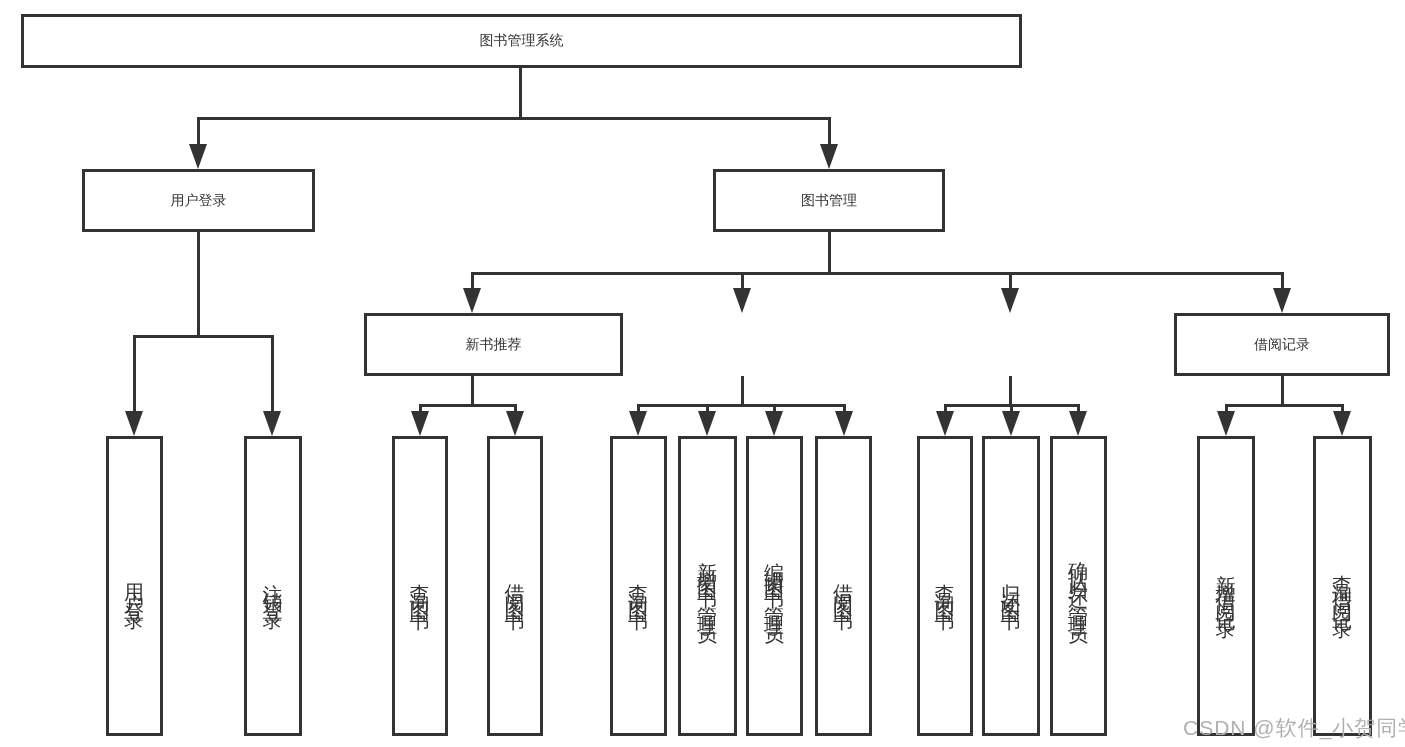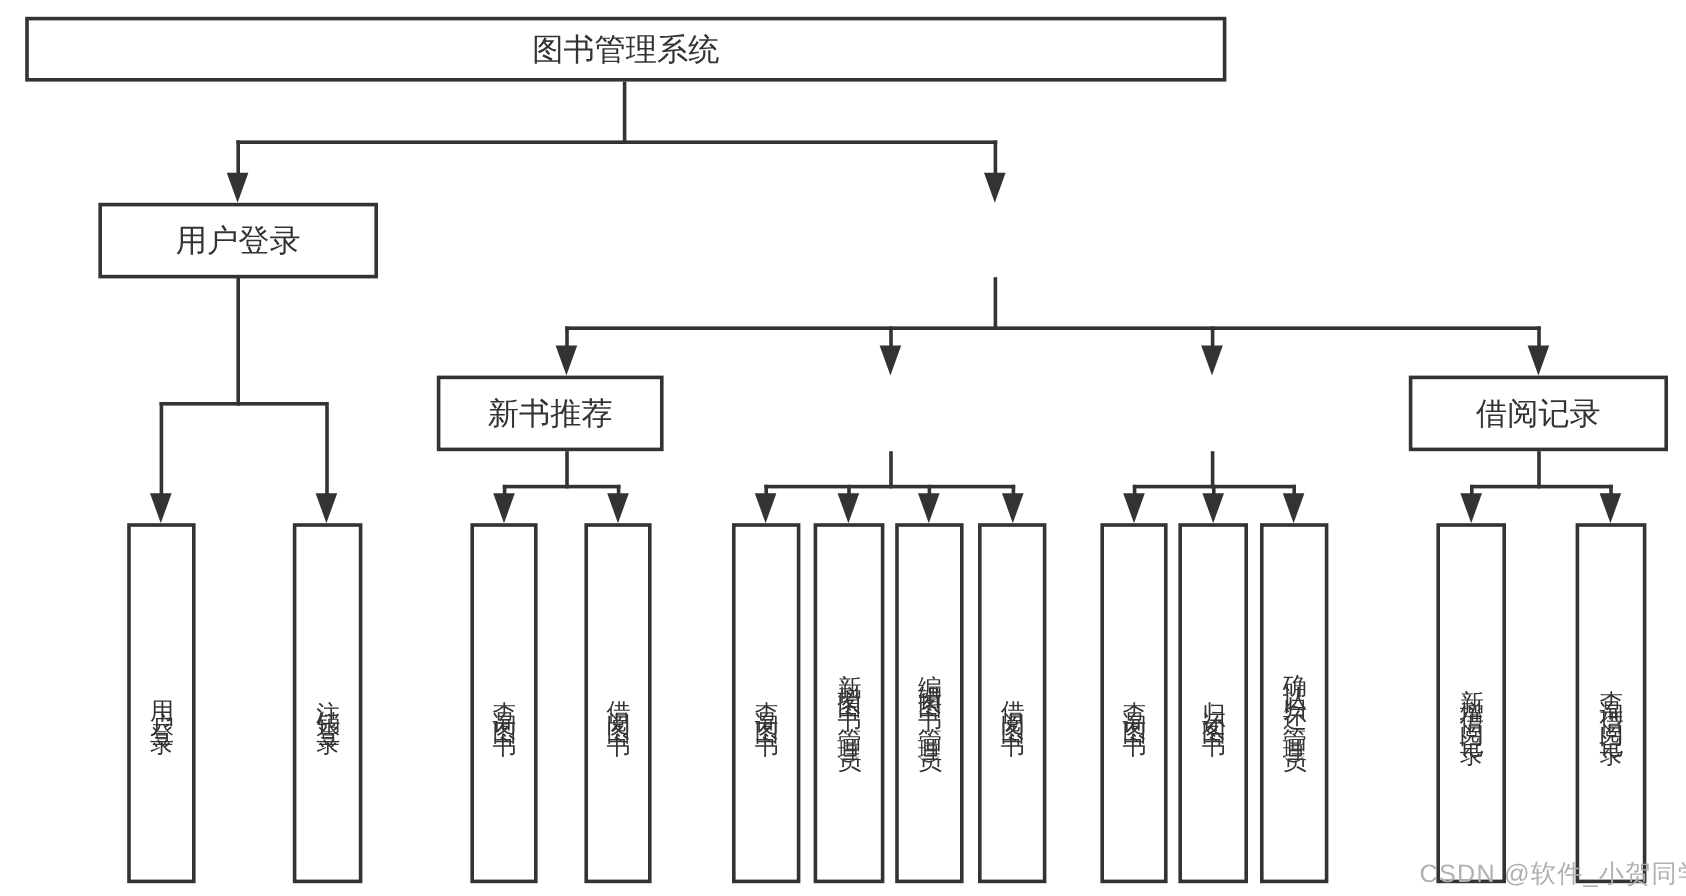--- a/index.html
+++ b/index.html
@@ -13,21 +13,21 @@
     background:#ffffff;
     font-family:"Liberation Sans","DejaVu Sans",sans-serif;
     overflow:hidden;
   }
   .box{
     position:absolute;
     box-sizing:border-box;
     border:3px solid var(--line);
     background:#ffffff;
     display:flex;align-items:center;justify-content:center;
-    font-size:26px;color:var(--text);
+    font-size:14px;color:var(--text);
     line-height:1.25;
     white-space:nowrap;
   }
   .vbox{
     writing-mode:vertical-rl;
     text-orientation:mixed;
     font-size:20px;
     letter-spacing:9px;
     line-height:1;
     white-space:normal;
@@ -57,40 +57,41 @@
   <div class="box" style="left:21px;top:14px;width:1001px;height:54px;">图书管理系统</div>
 
   <div class="vline" style="left:519px;top:68px;width:3px;height:50px;"></div>
   <div class="hline" style="left:197px;top:117px;width:634px;height:3px;"></div>
   <div class="vline" style="left:197px;top:117px;width:3px;height:28px;"></div>
   <div class="vline" style="left:828px;top:117px;width:3px;height:28px;"></div>
   <div class="arrow" style="left:189px;top:144px;"></div>
   <div class="arrow" style="left:820px;top:144px;"></div>
 
   <div class="box" style="left:82px;top:169px;width:233px;height:63px;">用户登录</div>
+  <div class="box" style="left:713px;top:169px;width:232px;height:63px;">图书管理</div>
 
   <div class="vline" style="left:197px;top:231px;width:3px;height:107px;"></div>
   <div class="hline" style="left:133px;top:335px;width:140px;height:3px;"></div>
   <div class="vline" style="left:133px;top:335px;width:3px;height:78px;"></div>
   <div class="vline" style="left:271px;top:335px;width:3px;height:78px;"></div>
   <div class="arrow" style="left:125px;top:411px;"></div>
   <div class="arrow" style="left:263px;top:411px;"></div>
 
   <div class="vline" style="left:828px;top:231px;width:3px;height:44px;"></div>
   <div class="hline" style="left:471px;top:272px;width:813px;height:3px;"></div>
   <div class="vline" style="left:471px;top:272px;width:3px;height:18px;"></div>
   <div class="vline" style="left:741px;top:272px;width:3px;height:18px;"></div>
   <div class="vline" style="left:1009px;top:272px;width:3px;height:18px;"></div>
   <div class="vline" style="left:1281px;top:272px;width:3px;height:18px;"></div>
   <div class="arrow" style="left:463px;top:288px;"></div>
   <div class="arrow" style="left:733px;top:288px;"></div>
   <div class="arrow" style="left:1001px;top:288px;"></div>
   <div class="arrow" style="left:1273px;top:288px;"></div>
 
-  <div class="box" style="left:364px;top:313px;width:189px;height:63px;">新书推荐</div>
+  <div class="box" style="left:364px;top:313px;width:259px;height:63px;">新书推荐</div>
   <div class="box" style="left:1174px;top:313px;width:216px;height:63px;">借阅记录</div>
 
   <div class="vline" style="left:471px;top:376px;width:3px;height:31px;"></div>
   <div class="hline" style="left:419px;top:404px;width:98px;height:3px;"></div>
   <div class="vline" style="left:419px;top:404px;width:3px;height:10px;"></div>
   <div class="vline" style="left:514px;top:404px;width:3px;height:10px;"></div>
   <div class="arrow" style="left:411px;top:411px;"></div>
   <div class="arrow" style="left:506px;top:411px;"></div>
 
   <div class="vline" style="left:741px;top:376px;width:3px;height:31px;"></div>

